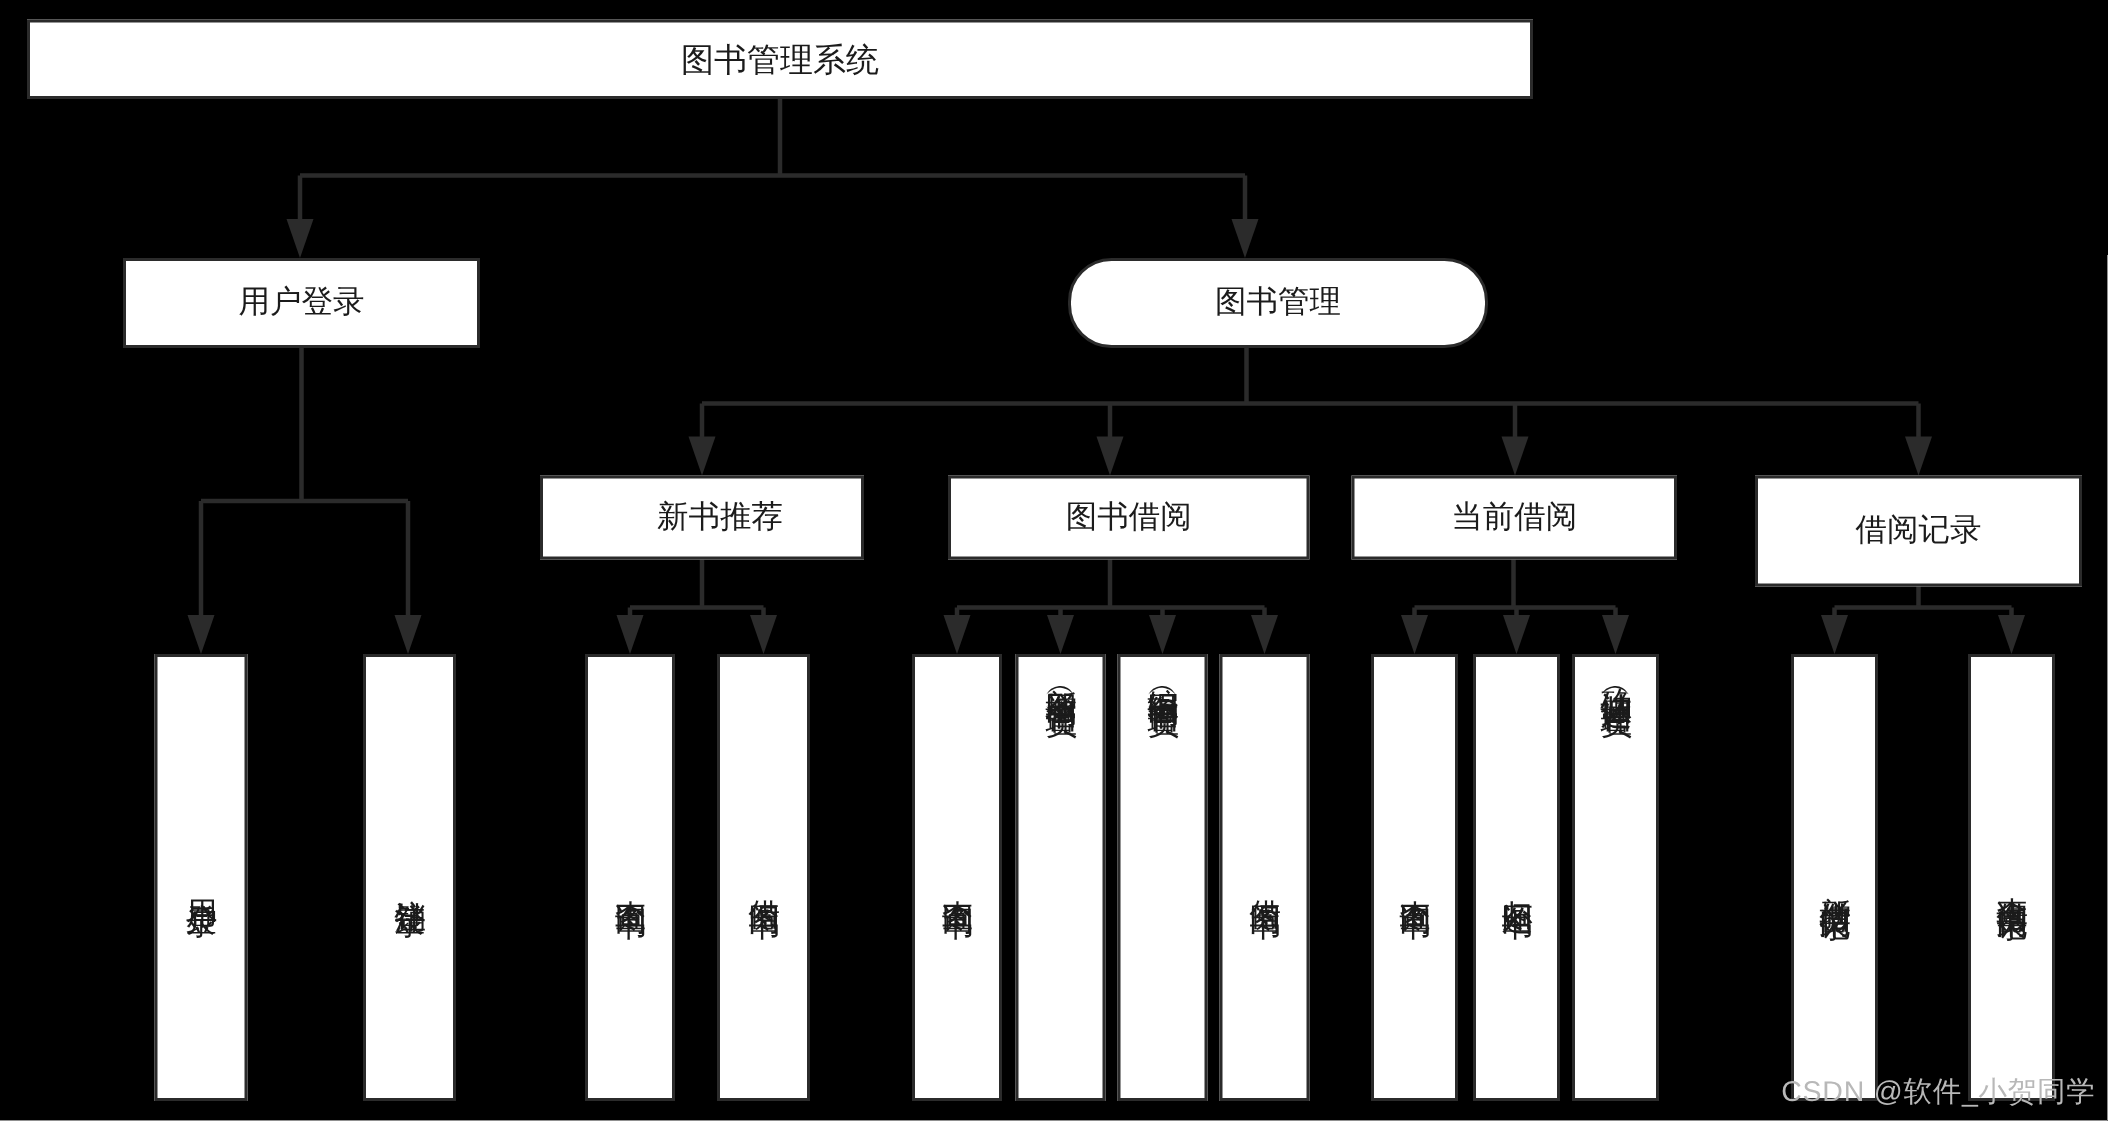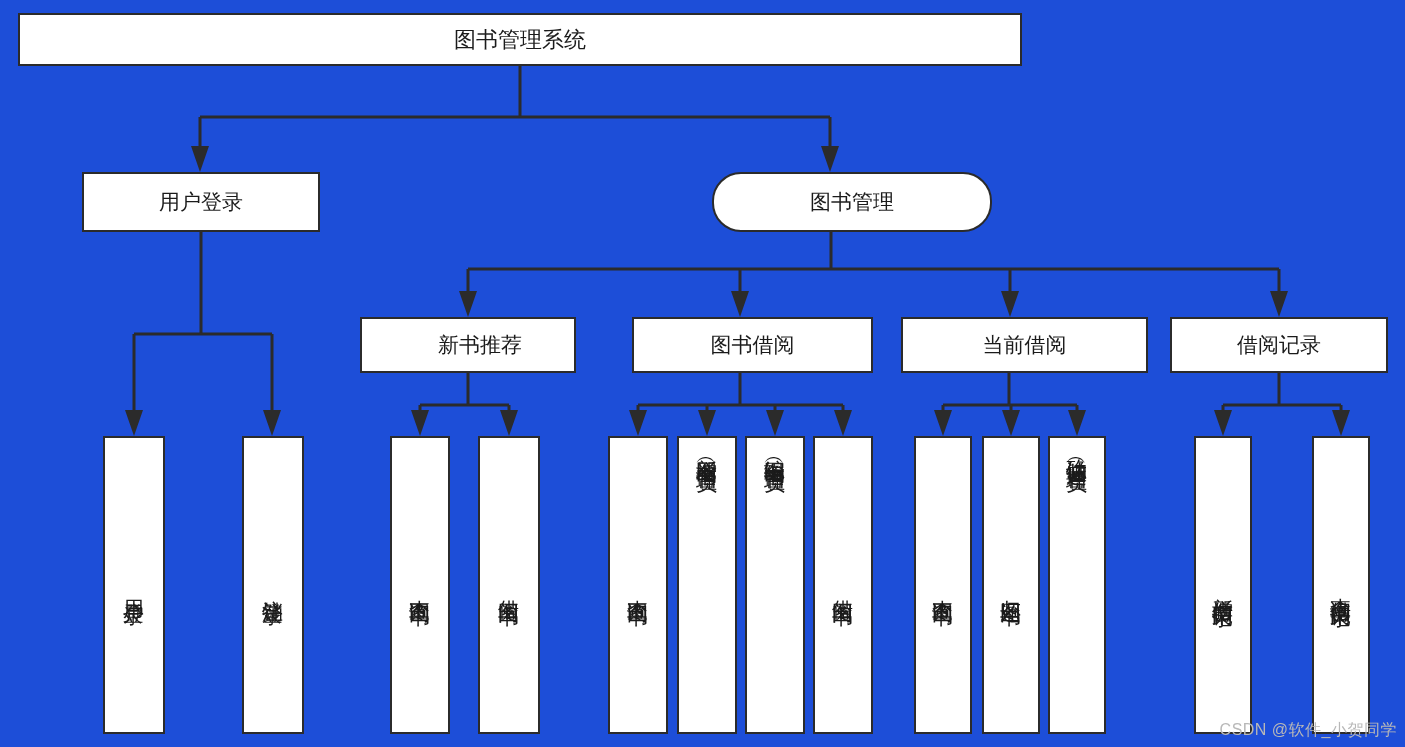--- a/index.html
+++ b/index.html
@@ -7,21 +7,21 @@
     padding: 0;
     background: #ffffff;
   }
   body {
     font-family: "Liberation Sans", "DejaVu Sans", sans-serif;
   }
   #canvas {
     position: relative;
     width: 1405px;
     height: 747px;
-    background: #1d4ed8;
+    background: #000000;
     overflow: hidden;
   }
   #wires {
     position: absolute;
     left: 0;
     top: 0;
     width: 1405px;
     height: 747px;
   }
   .node {
@@ -58,21 +58,21 @@
     line-height: 1;
   }
   .node.vertical.center .label {
     margin-top: auto;
     margin-bottom: auto;
   }
   #watermark {
     position: absolute;
     right: 8px;
     bottom: 6px;
-    font-size: 16px;
+    font-size: 19px;
     color: #b8b8b8;
     letter-spacing: 0.5px;
     white-space: nowrap;
   }
 </style>
 </head>
 <body>
 
 <div id="canvas">
   <svg id="wires" viewBox="0 0 1405 747">
@@ -138,24 +138,24 @@
       </div>
       <div class="node horizontal" style="left: 712px; top: 172px; width: 280px; height: 60px; border-radius: 29px;">
         <span class="label">图书管理</span>
       </div>
       <div class="node horizontal" style="left: 360px; top: 317px; width: 216px; height: 56px; padding-left: 24px;">
         <span class="label">新书推荐</span>
       </div>
       <div class="node horizontal" style="left: 632px; top: 317px; width: 241px; height: 56px;">
         <span class="label">图书借阅</span>
       </div>
-      <div class="node horizontal" style="left: 901px; top: 317px; width: 247px; height: 56px;">
+      <div class="node horizontal" style="left: 901px; top: 317px; width: 217px; height: 56px;">
         <span class="label">当前借阅</span>
       </div>
-      <div class="node horizontal" style="left: 1170px; top: 317px; width: 218px; height: 56px; align-items: center;">
+      <div class="node horizontal" style="left: 1170px; top: 317px; width: 218px; height: 74px; align-items: center;">
         <span class="label">借阅记录</span>
       </div>
       <div class="node vertical center" style="left: 103px; top: 436px; width: 62px; height: 298px;">
         <span class="label">用户登录</span>
       </div>
       <div class="node vertical center" style="left: 242px; top: 436px; width: 62px; height: 298px;">
         <span class="label">注销登录</span>
       </div>
       <div class="node vertical center" style="left: 390px; top: 436px; width: 60px; height: 298px;">
         <span class="label">查询图书</span>

